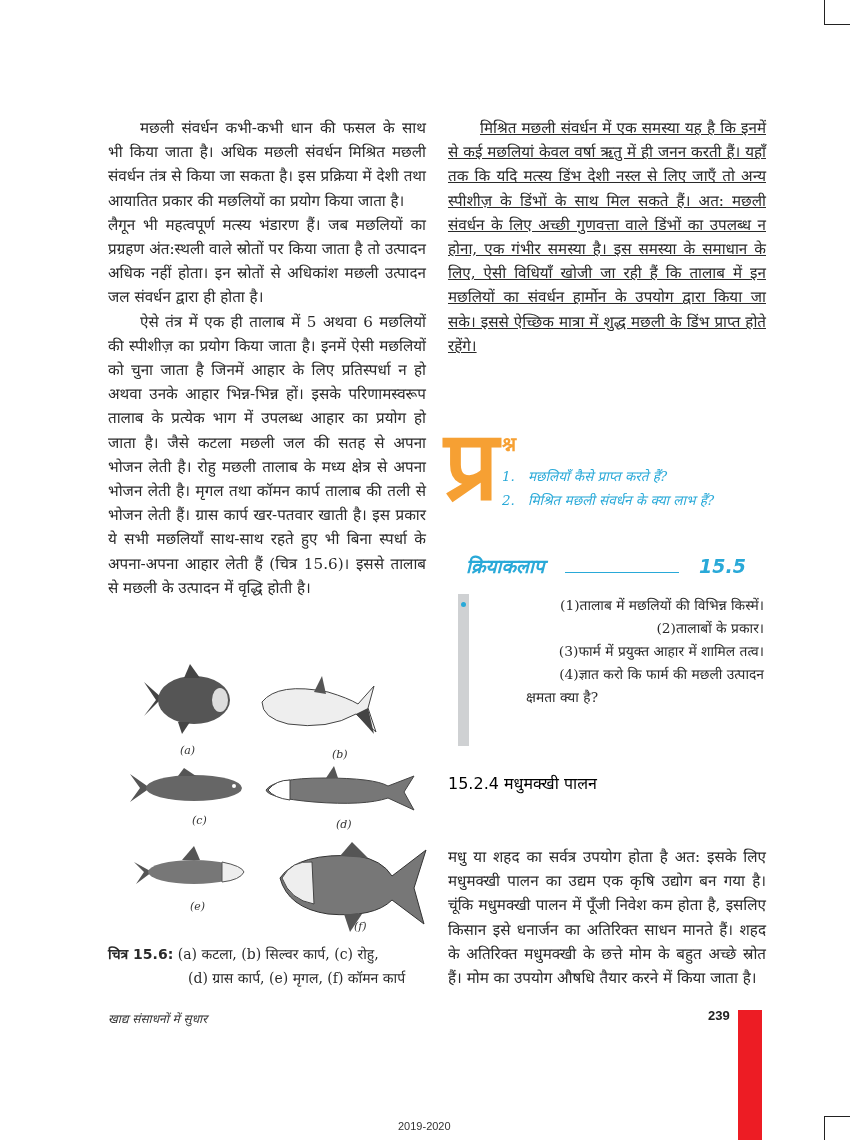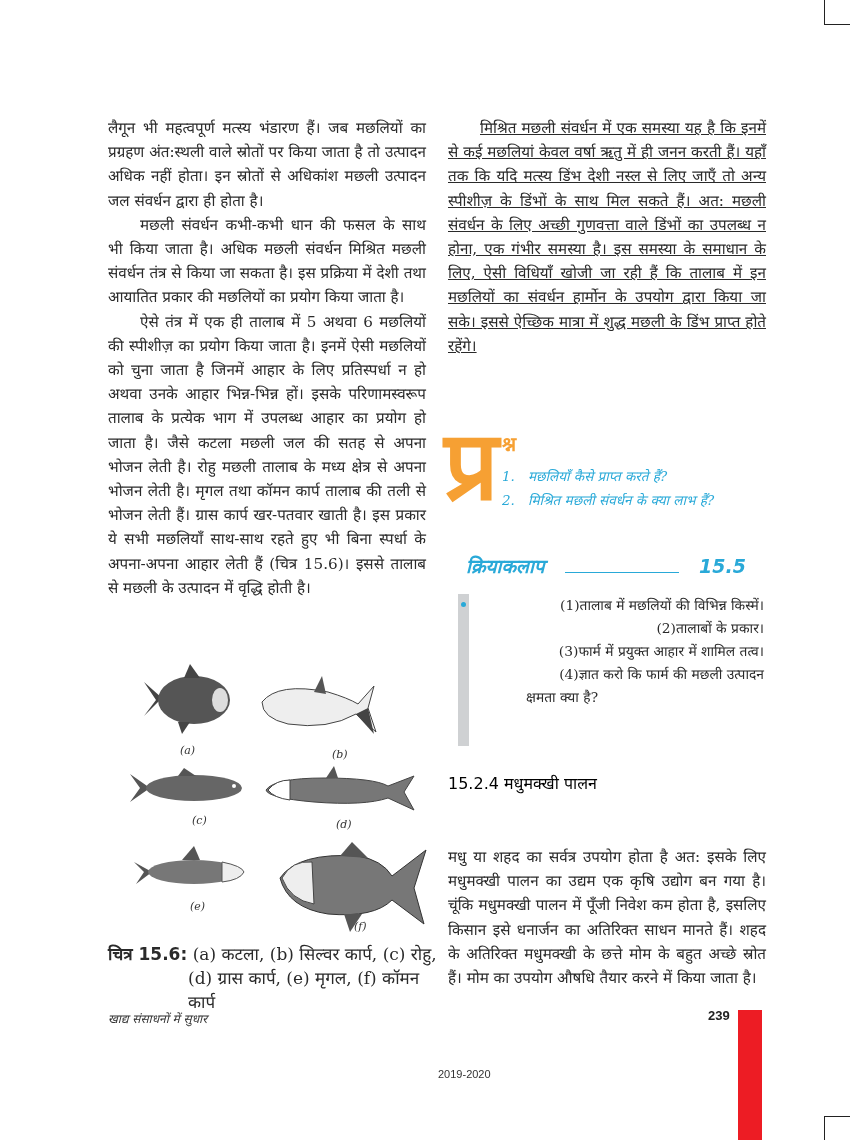--- a/index.html
+++ b/index.html
@@ -13,21 +13,21 @@
   .col-left { left:108px; top:116px; width:318px; }
   .col-right { left:448px; top:116px; width:318px;text-decoration:underline; }
 
   p.para { margin:0; font-size:15.2px; line-height:24.2px; text-align:justify; text-indent:0; }
   p.para.indent { text-indent:32px; }
 
   .figure { position:absolute; left:118px; top:664px; width:310px; height:275px; }
   .fish { position:absolute; }
   .fig-label { position:absolute; font-style:italic; font-size:11px; font-family:"DejaVu Serif", serif; color:#333; }
 
-  .caption { position:absolute; left:108px; top:942px; width:330px; font-size:17px; line-height:24px; }
+  .caption { position:absolute; left:108px; top:942px; width:330px; font-size:14px; line-height:24px; }
   .caption .cap-title { font-weight:bold; font-family:"DejaVu Sans", sans-serif; }
   .caption .cap-line2 { padding-left:80px; display:block; }
 
   .q-block { position:absolute; left:444px; top:430px; width:320px; height:110px; }
   .q-big { position:absolute; left:0; top:-12px; font-size:96px; line-height:96px; color:#f6a033; font-family:"DejaVu Sans", sans-serif; font-weight:bold; }
   .q-rest { position:absolute; left:58px; top:0; font-size:20px; color:#f6a033; font-weight:bold; font-family:"DejaVu Sans", sans-serif; }
   .q-list { position:absolute; left:58px; top:34px; margin:0; padding:0; list-style:none; color:#29a9d8; font-style:italic; font-size:13.5px; line-height:24px; }
   .q-num { display:inline-block; width:26px; }
 
   .activity-head { position:absolute; left:466px; top:553px; width:280px; font-style:italic; font-weight:bold; color:#29a9d8; font-size:19px; font-family:"DejaVu Sans", sans-serif; display:flex; align-items:baseline;gap:16px; }
@@ -40,31 +40,31 @@
   .activity-text .item { display:block;text-align:right; }
   .activity-text .item .n { display:inline-block; width:30px; }
   .activity-text .cont { padding-left:30px; display:block; }
 
   .section-head { position:absolute; left:448px; top:772px; font-weight:normal; font-size:16px; font-family:"DejaVu Sans", sans-serif; color:#000000; }
   .section-body { position:absolute; left:448px; top:804px; width:318px;margin-top:41px; }
 
   .footer-title { position:absolute; left:108px; top:1010px; font-size:12px; font-style:italic; color:#333; }
   .page-num { position:absolute; left:708px; top:1008px; font-family:"Liberation Sans", sans-serif; font-weight:bold; font-size:13px; color:#222; }
   .red-bar { position:absolute; left:738px; top:1010px; width:24px; height:130px; background:#ed1c24; }
-  .year { position:absolute; left:398px; top:1068px; font-family:"Liberation Sans", sans-serif; font-size:11px; color:#333;margin-left:40px; }
+  .year { position:absolute; left:398px; top:1120px; font-family:"Liberation Sans", sans-serif; font-size:11px; color:#333; }
 </style>
 </head>
 <body>
 
 <div class="crop-mark crop-tr"></div>
 <div class="crop-mark crop-br"></div>
 
 <div class="col col-left">
+  <p class="para indent">मछली संवर्धन कभी-कभी धान की फसल के साथ भी किया जाता है। अधिक मछली संवर्धन मिश्रित मछली संवर्धन तंत्र से किया जा सकता है। इस प्रक्रिया में देशी तथा आयातित प्रकार की मछलियों का प्रयोग किया जाता है।</p>
   <p class="para">लैगून भी महत्वपूर्ण मत्स्य भंडारण हैं। जब मछलियों का प्रग्रहण अंत:स्थली वाले स्रोतों पर किया जाता है तो उत्पादन अधिक नहीं होता। इन स्रोतों से अधिकांश मछली उत्पादन जल संवर्धन द्वारा ही होता है।</p>
-  <p class="para indent">मछली संवर्धन कभी-कभी धान की फसल के साथ भी किया जाता है। अधिक मछली संवर्धन मिश्रित मछली संवर्धन तंत्र से किया जा सकता है। इस प्रक्रिया में देशी तथा आयातित प्रकार की मछलियों का प्रयोग किया जाता है।</p>
   <p class="para indent">ऐसे तंत्र में एक ही तालाब में 5 अथवा 6 मछलियों की स्पीशीज़ का प्रयोग किया जाता है। इनमें ऐसी मछलियों को चुना जाता है जिनमें आहार के लिए प्रतिस्पर्धा न हो अथवा उनके आहार भिन्न-भिन्न हों। इसके परिणामस्वरूप तालाब के प्रत्येक भाग में उपलब्ध आहार का प्रयोग हो जाता है। जैसे कटला मछली जल की सतह से अपना भोजन लेती है। रोहु मछली तालाब के मध्य क्षेत्र से अपना भोजन लेती है। मृगल तथा कॉमन कार्प तालाब की तली से भोजन लेती हैं। ग्रास कार्प खर-पतवार खाती है। इस प्रकार ये सभी मछलियाँ साथ-साथ रहते हुए भी बिना स्पर्धा के अपना-अपना आहार लेती हैं (चित्र 15.6)। इससे तालाब से मछली के उत्पादन में वृद्धि होती है।</p>
 </div>
 
 <div class="figure">
   <svg class="fish" style="left:24px;top:0" width="95" height="72" viewBox="0 0 95 72">
     <path d="M2 18 L20 34 L2 52 L14 36 Z" fill="#444"></path>
     <ellipse cx="52" cy="36" rx="36" ry="24" fill="#555"></ellipse>
     <path d="M42 14 L48 0 L58 14 Z" fill="#444"></path>
     <path d="M36 58 L40 70 L48 58 Z" fill="#444"></path>
     <ellipse cx="78" cy="36" rx="8" ry="12" fill="#ddd"></ellipse>

